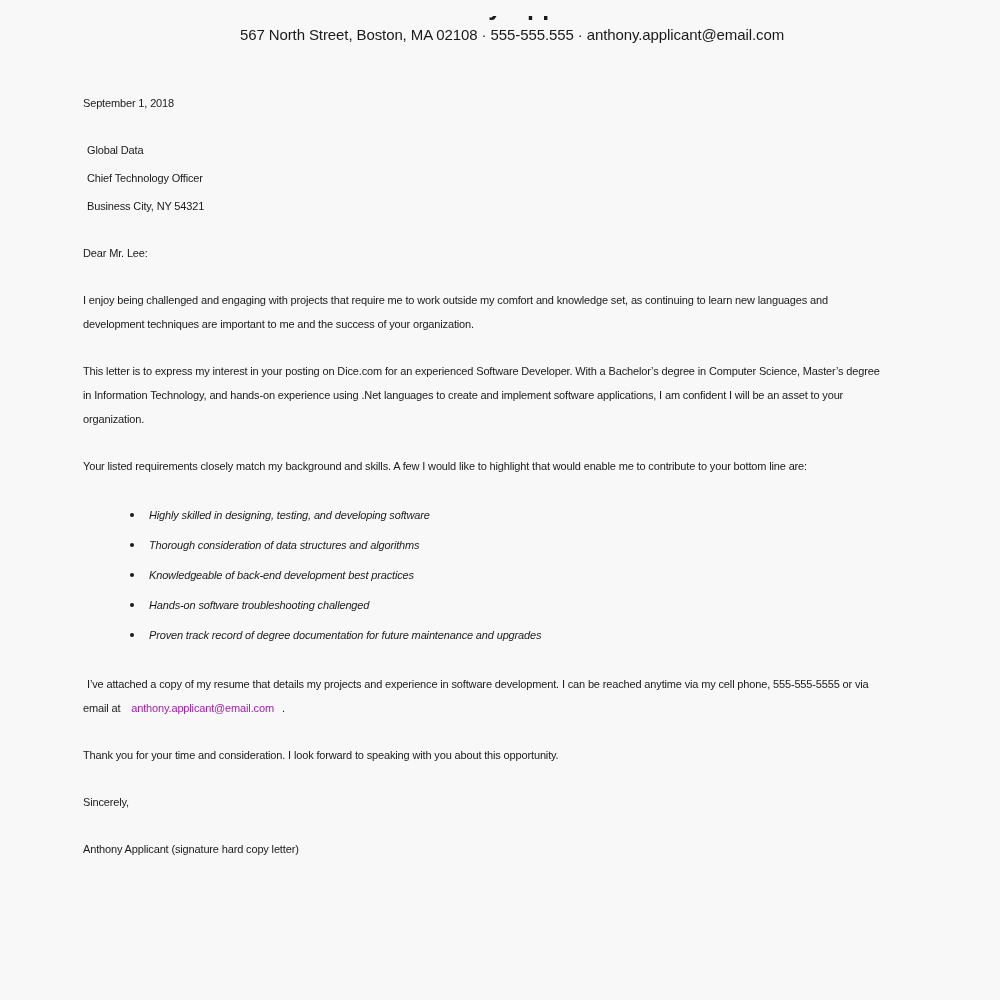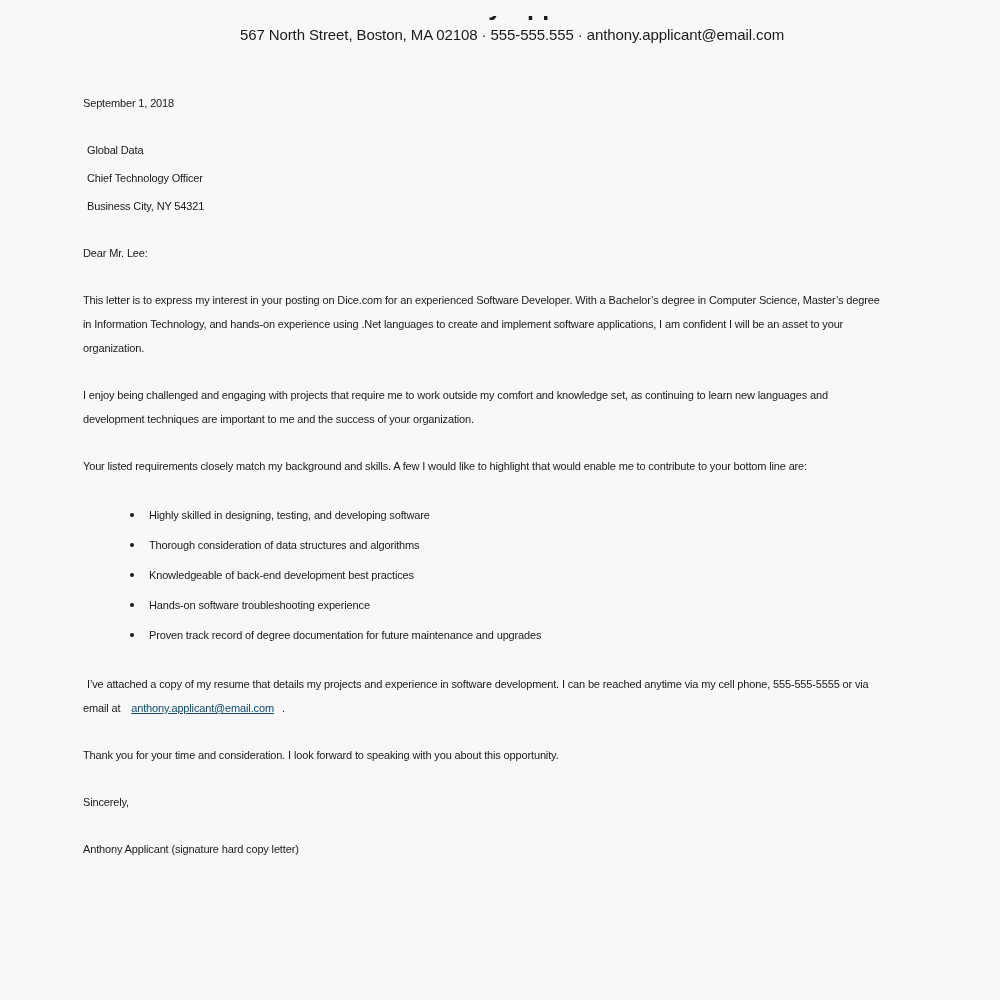--- a/index.html
+++ b/index.html
@@ -42,29 +42,29 @@
     line-height: 24px;
     letter-spacing: -0.15px;
   }
   .block { margin: 0 0 23px 0; }
   .date-line { margin-top: 46px; }
   .para { text-align: left; }
   ul.req-list {
     margin: 24px 0;
     padding-left: 58px;
     list-style: disc outside;
+    font-style: italic;
   }
   ul.req-list li {
     line-height: 25px;
     padding-left: 4px;
   }
   ul.req-list li::marker { font-size: 13px; }
   a.email-link {
-    color: #0c4a6e;
-    text-decoration: underline;
+    color: #a21caf;
     cursor: pointer;
   }
 </style>
 </head>
 <body>
 
 <div class="page">
 
   <div class="letterhead">
     <div class="name-clip">
@@ -78,31 +78,31 @@
     <div class="block date-line">September 1, 2018</div>
 
     <div class="block">
       <div>Global Data</div>
       <div>Chief Technology Officer</div>
       <div>Business City, NY 54321</div>
     </div>
 
     <div class="block">Dear Mr. Lee:</div>
 
+    <div class="block para">I enjoy being challenged and engaging with projects that require me to work outside my comfort and knowledge set, as continuing to learn new languages and development techniques are important to me and the success of your organization.</div>
+
     <div class="block para">This letter is to express my interest in your posting on Dice.com for an experienced Software Developer. With a Bachelor’s degree in Computer Science, Master’s degree in Information Technology, and hands-on experience using .Net languages to create and implement software applications, I am confident I will be an asset to your organization.</div>
-
-    <div class="block para">I enjoy being challenged and engaging with projects that require me to work outside my comfort and knowledge set, as continuing to learn new languages and development techniques are important to me and the success of your organization.</div>
 
     <div class="block para">Your listed requirements closely match my background and skills. A few I would like to highlight that would enable me to contribute to your bottom line are:</div>
 
     <ul class="req-list">
       <li>Highly skilled in designing, testing, and developing software</li>
       <li>Thorough consideration of data structures and algorithms</li>
       <li>Knowledgeable of back-end development best practices</li>
-      <li>Hands-on software troubleshooting experience</li>
+      <li>Hands-on software troubleshooting challenged</li>
       <li>Proven track record of degree documentation for future maintenance and upgrades</li>
     </ul>
 
     <div class="block para"><span>I’ve attached a copy of my resume that details my projects and experience in software development. I can be reached anytime via my cell phone, 555-555-5555 or via email at </span><a class="email-link">anthony.applicant@email.com</a><span>.</span></div>
 
     <div class="block para">Thank you for your time and consideration. I look forward to speaking with you about this opportunity.</div>
 
     <div class="block">Sincerely,</div>
 
     <div class="block">Anthony Applicant (signature hard copy letter)</div>

